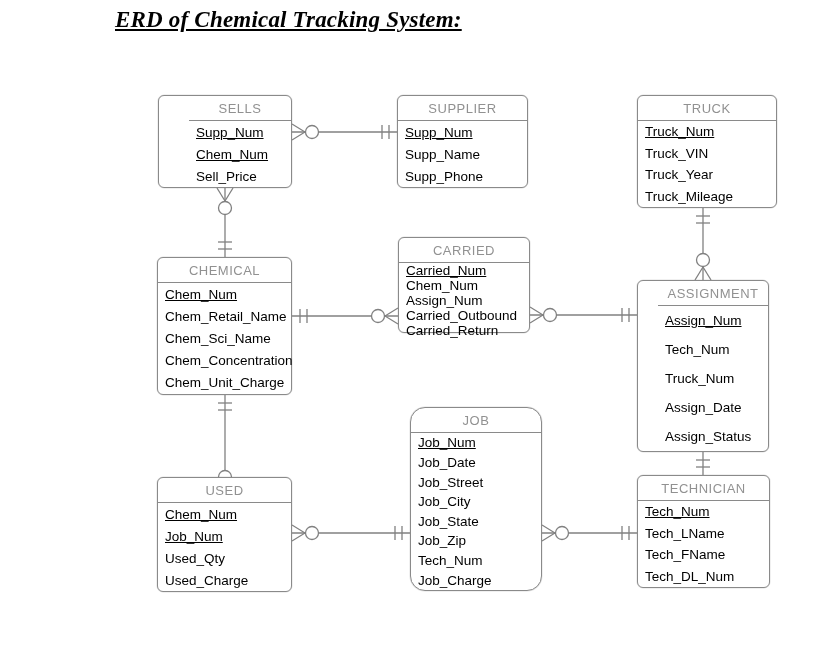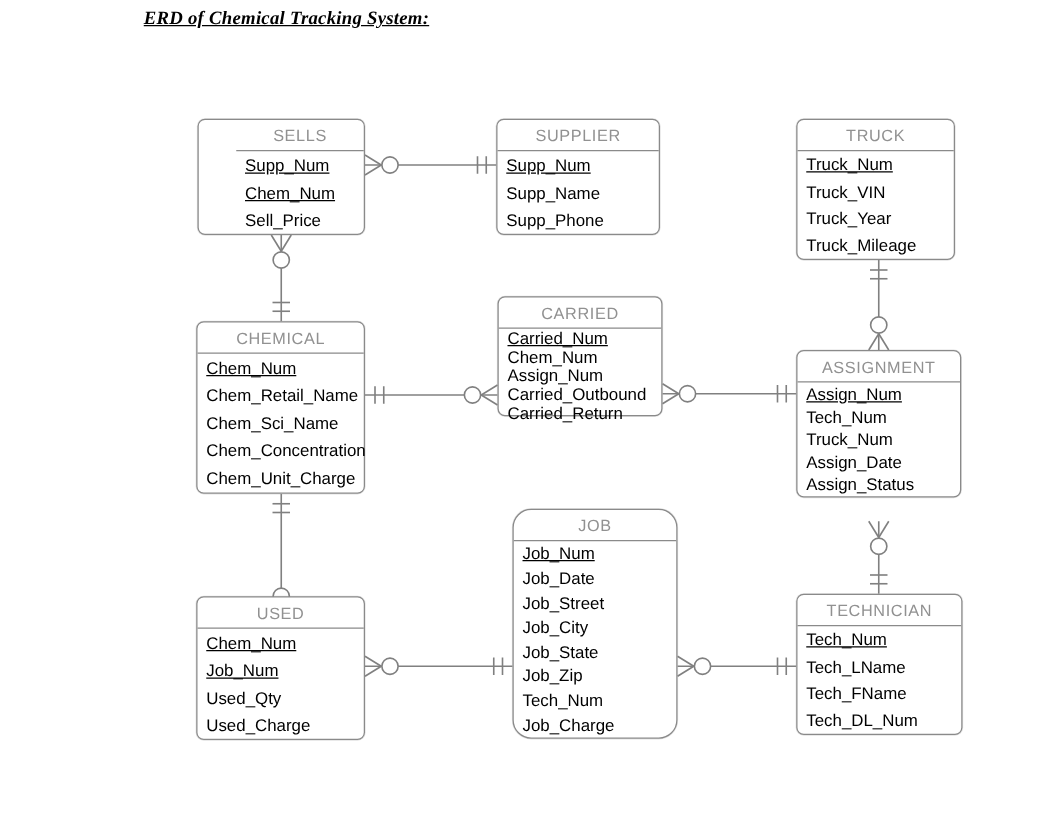--- a/index.html
+++ b/index.html
@@ -5,21 +5,21 @@
   html,body{margin:0;padding:0}
   body{
     width:840px;height:657px;position:relative;overflow:hidden;
     background:#ffffff;
     font-family:"Liberation Sans",sans-serif;
   }
   #page-title{
     position:absolute;left:115px;top:7px;
     font-family:"Liberation Serif",serif;
     font-weight:bold;font-style:italic;
-    font-size:15px;letter-spacing:.2px;
+    font-size:23px;letter-spacing:.2px;
     text-decoration:underline;color:#000;
     white-space:nowrap;
   }
   #diagram{position:absolute;left:0;top:0;width:840px;height:657px}
   #connector-layer{position:absolute;left:0;top:0}
   .entity{
     position:absolute;box-sizing:border-box;
     background:#fff;border:1px solid #8a8a8a;border-radius:6px;
     display:flex;flex-direction:column;
     box-shadow:0 0 0 0.5px rgba(138,138,138,.25);
@@ -126,21 +126,21 @@
       </div>
     </div>
     <div class="entity" style="left: 397px; top: 95px; width: 131px; height: 93px; justify-content: space-between;">
       <div class="entity-header">SUPPLIER</div>
       <div class="entity-body">
         <div class="attr key">Supp_Num</div>
         <div class="attr">Supp_Name</div>
         <div class="attr">Supp_Phone</div>
       </div>
     </div>
-    <div class="entity" style="left: 637px; top: 95px; width: 127px; height: 113px;">
+    <div class="entity" style="left: 637px; top: 95px; width: 140px; height: 113px;">
       <div class="entity-header">TRUCK</div>
       <div class="entity-body">
         <div class="attr key">Truck_Num</div>
         <div class="attr">Truck_VIN</div>
         <div class="attr">Truck_Year</div>
         <div class="attr">Truck_Mileage</div>
       </div>
     </div>
     <div class="entity" style="left: 157px; top: 257px; width: 135px; height: 138px;">
       <div class="entity-header">CHEMICAL</div>
@@ -155,21 +155,21 @@
     <div class="entity" style="left: 398px; top: 237px; width: 132px; height: 96px;">
       <div class="entity-header">CARRIED</div>
       <div class="entity-body">
         <div class="attr key">Carried_Num</div>
         <div class="attr">Chem_Num</div>
         <div class="attr">Assign_Num</div>
         <div class="attr">Carried_Outbound</div>
         <div class="attr">Carried_Return</div>
       </div>
     </div>
-    <div class="entity" style="left: 637px; top: 280px; width: 132px; height: 118px;">
+    <div class="entity" style="left: 637px; top: 280px; width: 132px; height: 172px; padding-left: 20px;">
       <div class="entity-header">ASSIGNMENT</div>
       <div class="entity-body">
         <div class="attr key">Assign_Num</div>
         <div class="attr">Tech_Num</div>
         <div class="attr">Truck_Num</div>
         <div class="attr">Assign_Date</div>
         <div class="attr">Assign_Status</div>
       </div>
     </div>
     <div class="entity" style="left: 410px; top: 407px; width: 132px; height: 184px; border-radius: 15px;">

